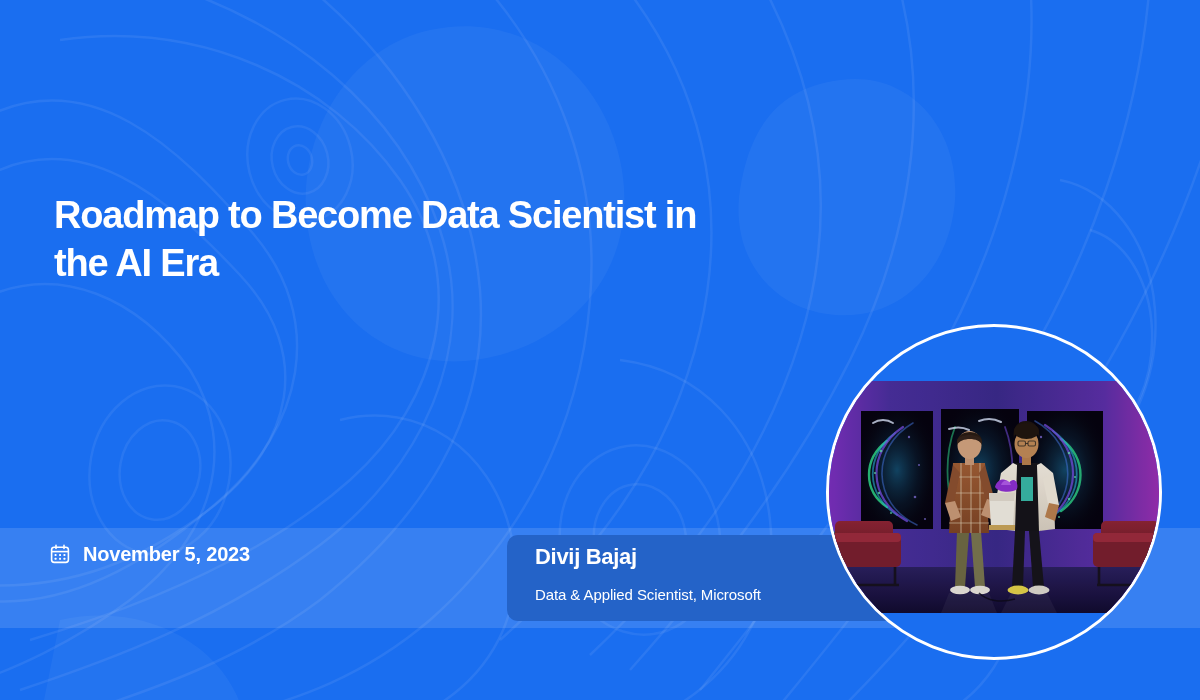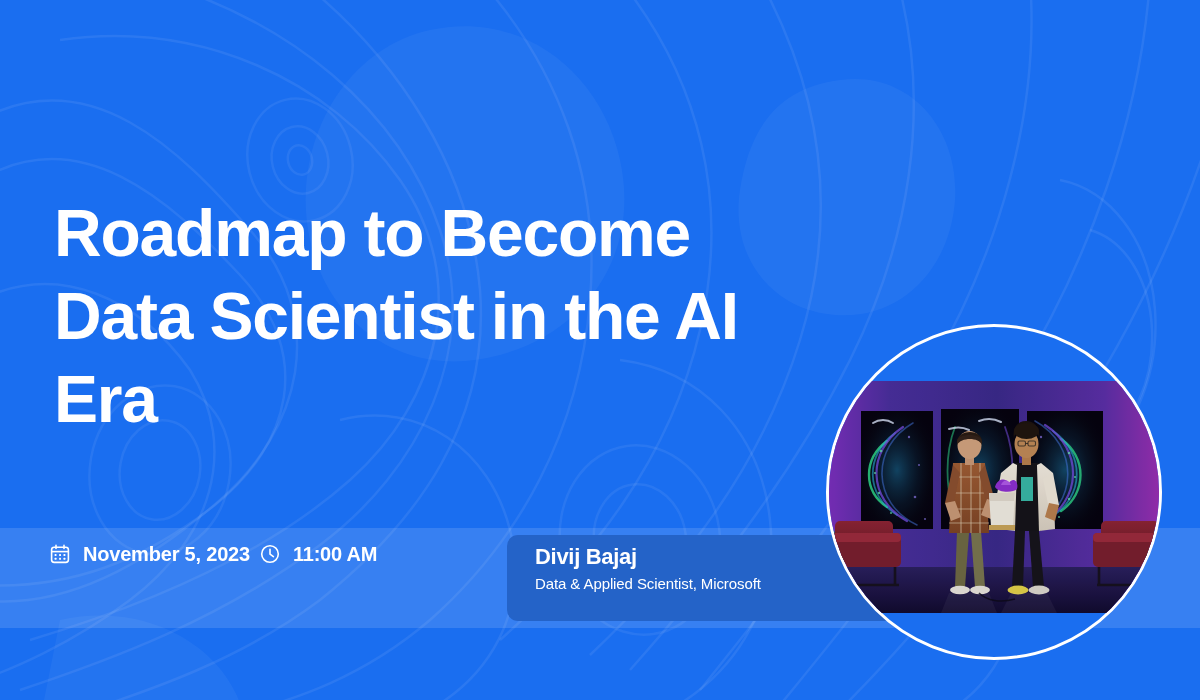--- a/index.html
+++ b/index.html
@@ -50,21 +50,21 @@
     font-size:25px; font-weight:700;
     color:rgba(255,255,255,0.82);
     letter-spacing:-0.2px; line-height:1;
   }
 
   
   .title{
     position:absolute;
     left:54px; top:192px;
     width:700px;
-    font-size:66px;
+    font-size:38px;
     font-weight:700;
     line-height:1.26;
     color:#ffffff;
     letter-spacing:-1.2px;
     white-space:pre-line;
   }
 
   
   .band{
     position:absolute;
@@ -105,21 +105,21 @@
     padding:8px 0 0 28px;
   }
   .speaker-name{
     font-size:22px; font-weight:700;
     color:#ffffff; line-height:1.25;
     letter-spacing:-0.3px;
   }
   .speaker-role{
     font-size:15px; font-weight:400;
     color:#ffffff; line-height:1.4;
-    margin-top:2px; letter-spacing:-0.1px;
+    margin-top:13px; letter-spacing:-0.1px;
   }
 
   
   .photo-circle{
     position:absolute;
     left:826px; top:324px;
     width:336px; height:336px;
     border-radius:50%;
     border:3px solid #ffffff;
     overflow:hidden;
@@ -194,29 +194,20 @@
             <rect x="9.1" y="10" width="1.9" height="1.9" rx="0.5"></rect>
             <rect x="13.5" y="10" width="1.9" height="1.9" rx="0.5"></rect>
             <rect x="4.6" y="13.8" width="1.9" height="1.9" rx="0.5"></rect>
             <rect x="9.1" y="13.8" width="1.9" height="1.9" rx="0.5"></rect>
             <rect x="13.5" y="13.8" width="1.9" height="1.9" rx="0.5"></rect>
           </g>
         </svg>
       </span>
       <span class="meta-text">November 5, 2023</span>
     </div>
-    <div class="meta-row">
-      <span class="meta-icon">
-        <svg width="20" height="20" viewBox="0 0 20 20" xmlns="http://www.w3.org/2000/svg">
-          <circle cx="10" cy="10" r="8.3" fill="none" stroke="#ffffff" stroke-width="1.6"></circle>
-          <path d="M10 5.2 V10.2 L13.4 12.6" fill="none" stroke="#ffffff" stroke-width="1.6" stroke-linecap="round" stroke-linejoin="round"></path>
-        </svg>
-      </span>
-      <span class="meta-text">11:00 AM</span>
-    </div>
   </div>
 
   <div class="speaker-card">
     <div class="speaker-name">Divij Bajaj</div>
     <div class="speaker-role">Data &amp; Applied Scientist, Microsoft</div>
   </div>
 
   <div class="photo-circle">
     <div class="photo-inner">
       <svg viewBox="0 0 336 232" preserveAspectRatio="xMidYMid slice" xmlns="http://www.w3.org/2000/svg">

